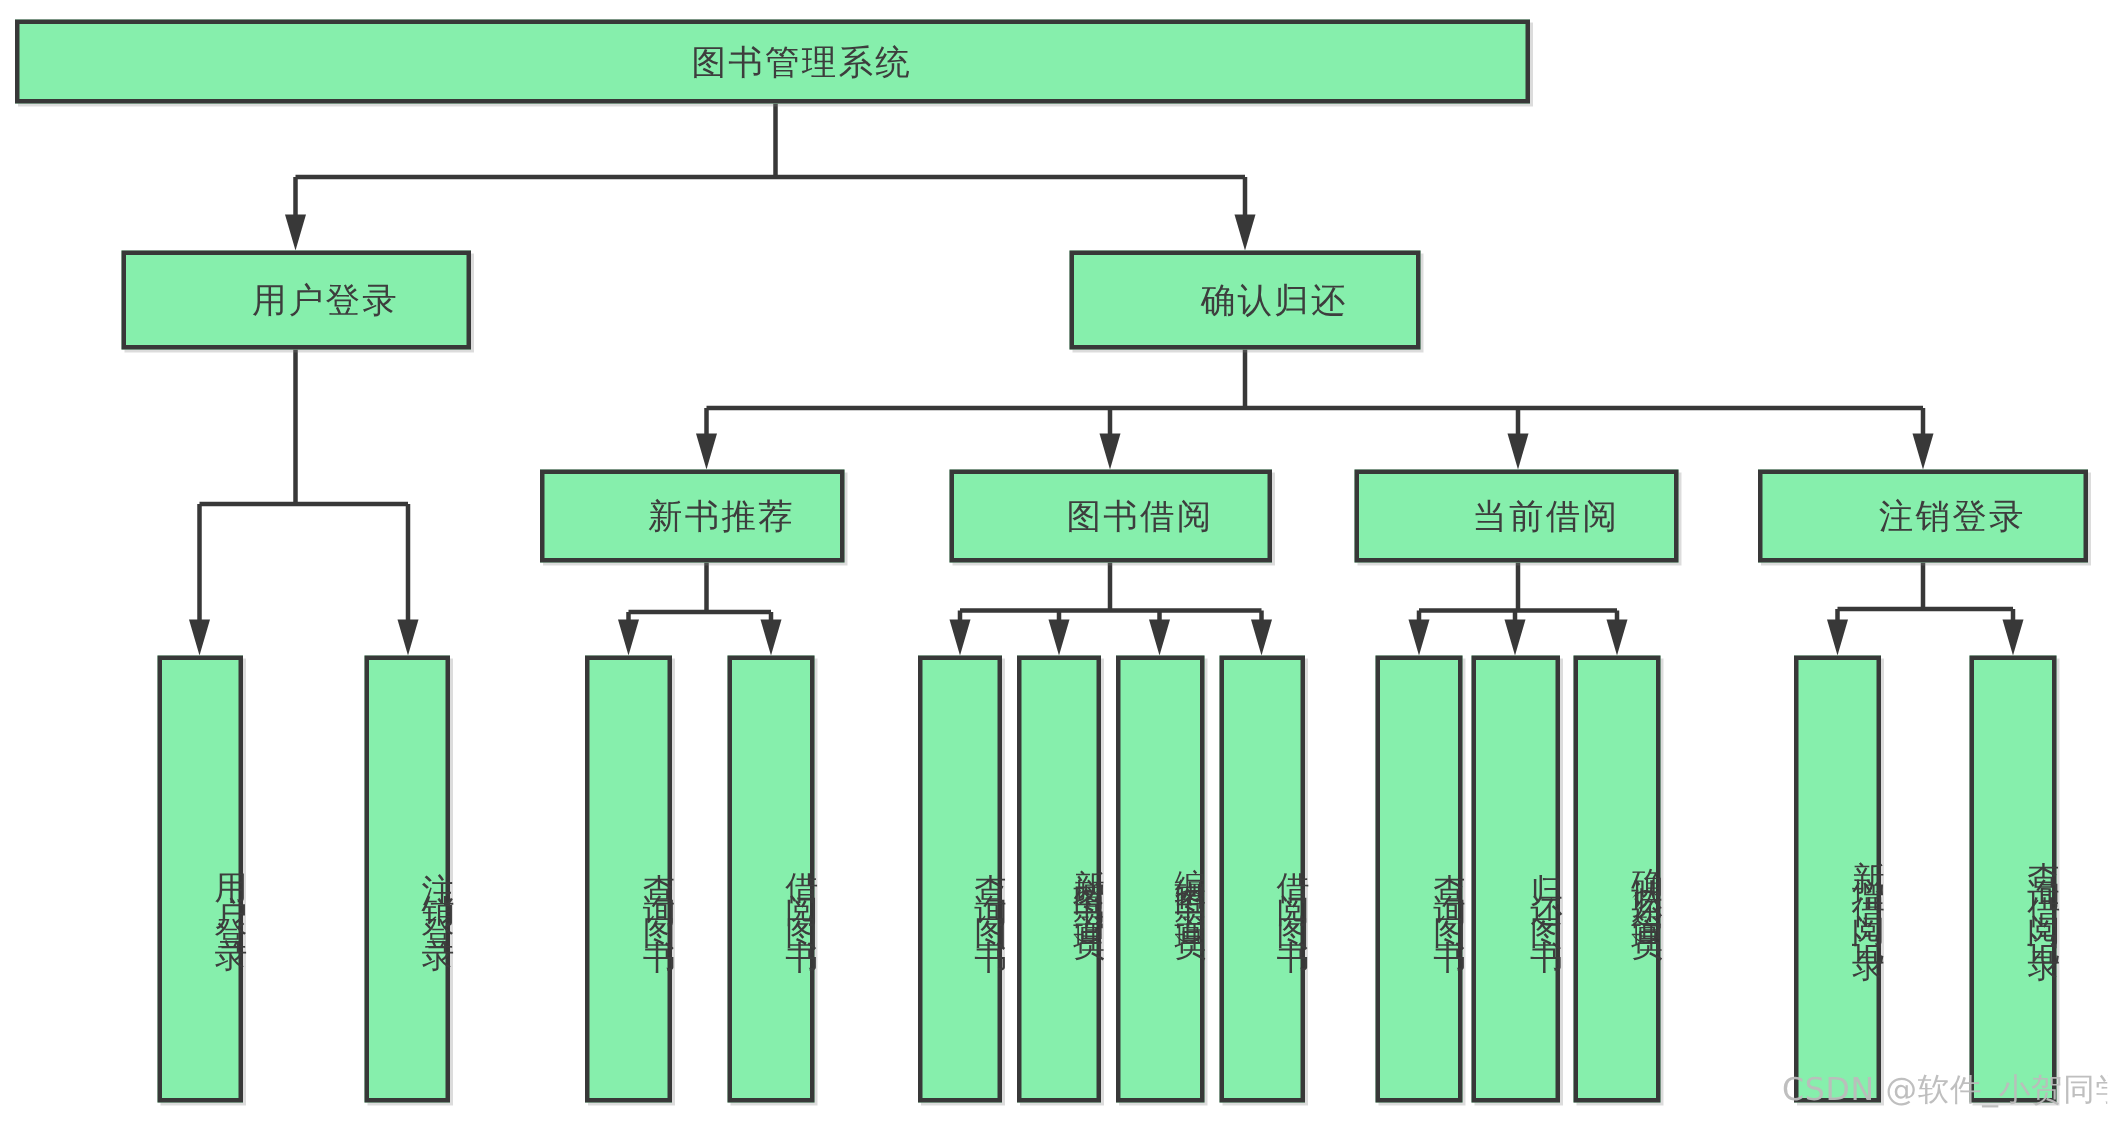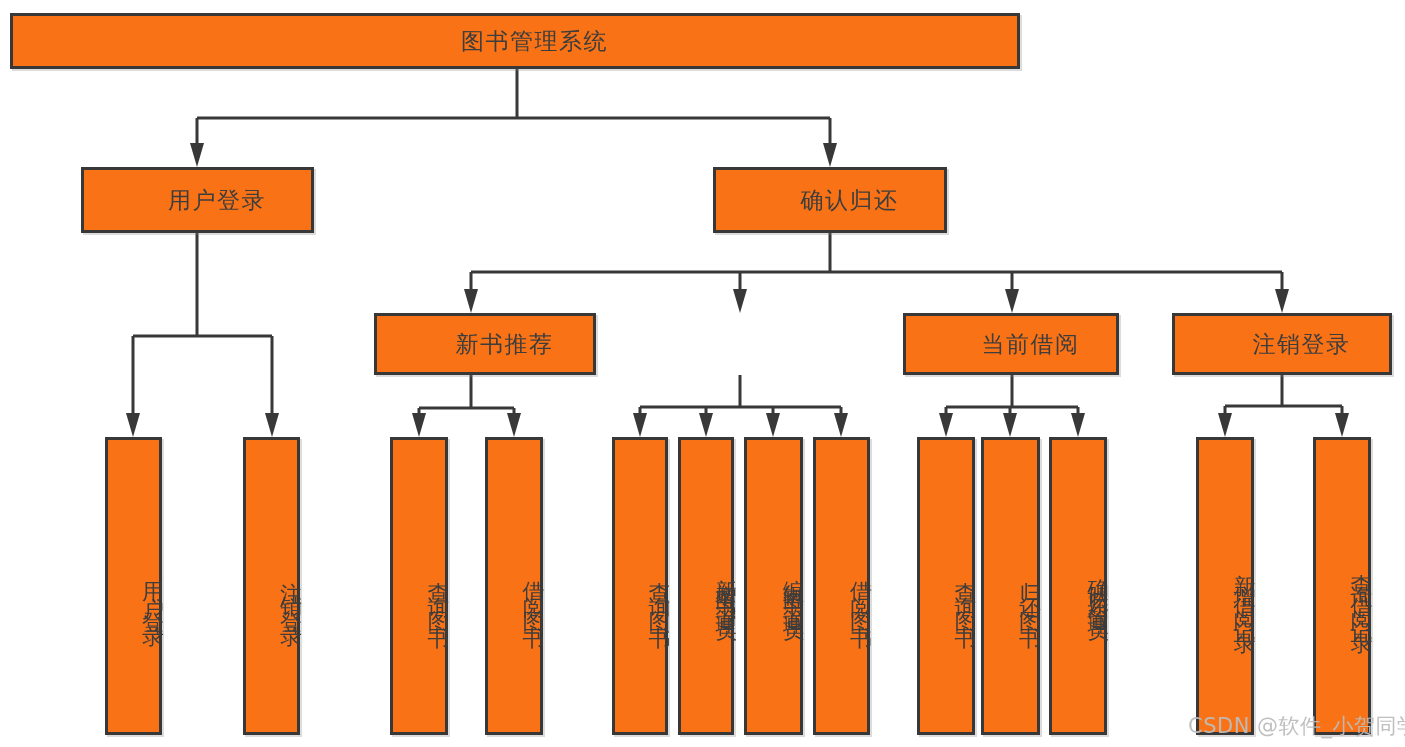--- a/index.html
+++ b/index.html
@@ -8,21 +8,21 @@
     width:1405px;height:747px;
     background:#ffffff;
     font-family:"DejaVu Sans",sans-serif;
     overflow:hidden;
   }
   .wires{position:absolute;left:0;top:0;z-index:1;}
   .node{
     position:absolute;z-index:2;
     box-sizing:border-box;
     border:3px solid #383838;
-    background:#f97316;
+    background:#86efac;
     display:flex;align-items:center;justify-content:center;
     box-shadow:2px 2px 0 rgba(130,130,130,0.28);
     padding-left:39px;
   }
   .hlabel{
     font-size:23px;color:#3d3d3d;letter-spacing:1.5px;white-space:nowrap;
   }
   .vlabel{
     writing-mode:vertical-rl;text-orientation:mixed;
     font-size:22px;color:#3d3d3d;line-height:1;
@@ -78,22 +78,25 @@
     <span class="hlabel">图书管理系统</span>
   </div>
 
   <div class="node" style="left:81px;top:167px;width:233px;height:66px">
     <span class="hlabel">用户登录</span>
   </div>
   <div class="node" style="left:713px;top:167px;width:234px;height:66px">
     <span class="hlabel">确认归还</span>
   </div>
 
-  <div class="node" style="left:374px;top:313px;width:222px;height:62px">
+  <div class="node" style="left:360px;top:313px;width:203px;height:62px">
     <span class="hlabel">新书推荐</span>
+  </div>
+  <div class="node" style="left:633px;top:313px;width:215px;height:62px">
+    <span class="hlabel">图书借阅</span>
   </div>
   <div class="node" style="left:903px;top:313px;width:216px;height:62px">
     <span class="hlabel">当前借阅</span>
   </div>
   <div class="node" style="left:1172px;top:313px;width:220px;height:62px">
     <span class="hlabel">注销登录</span>
   </div>
 
   <div class="node" style="left:105px;top:437px;width:57px;height:298px">
     <span class="vlabel v4">用户登录</span>

